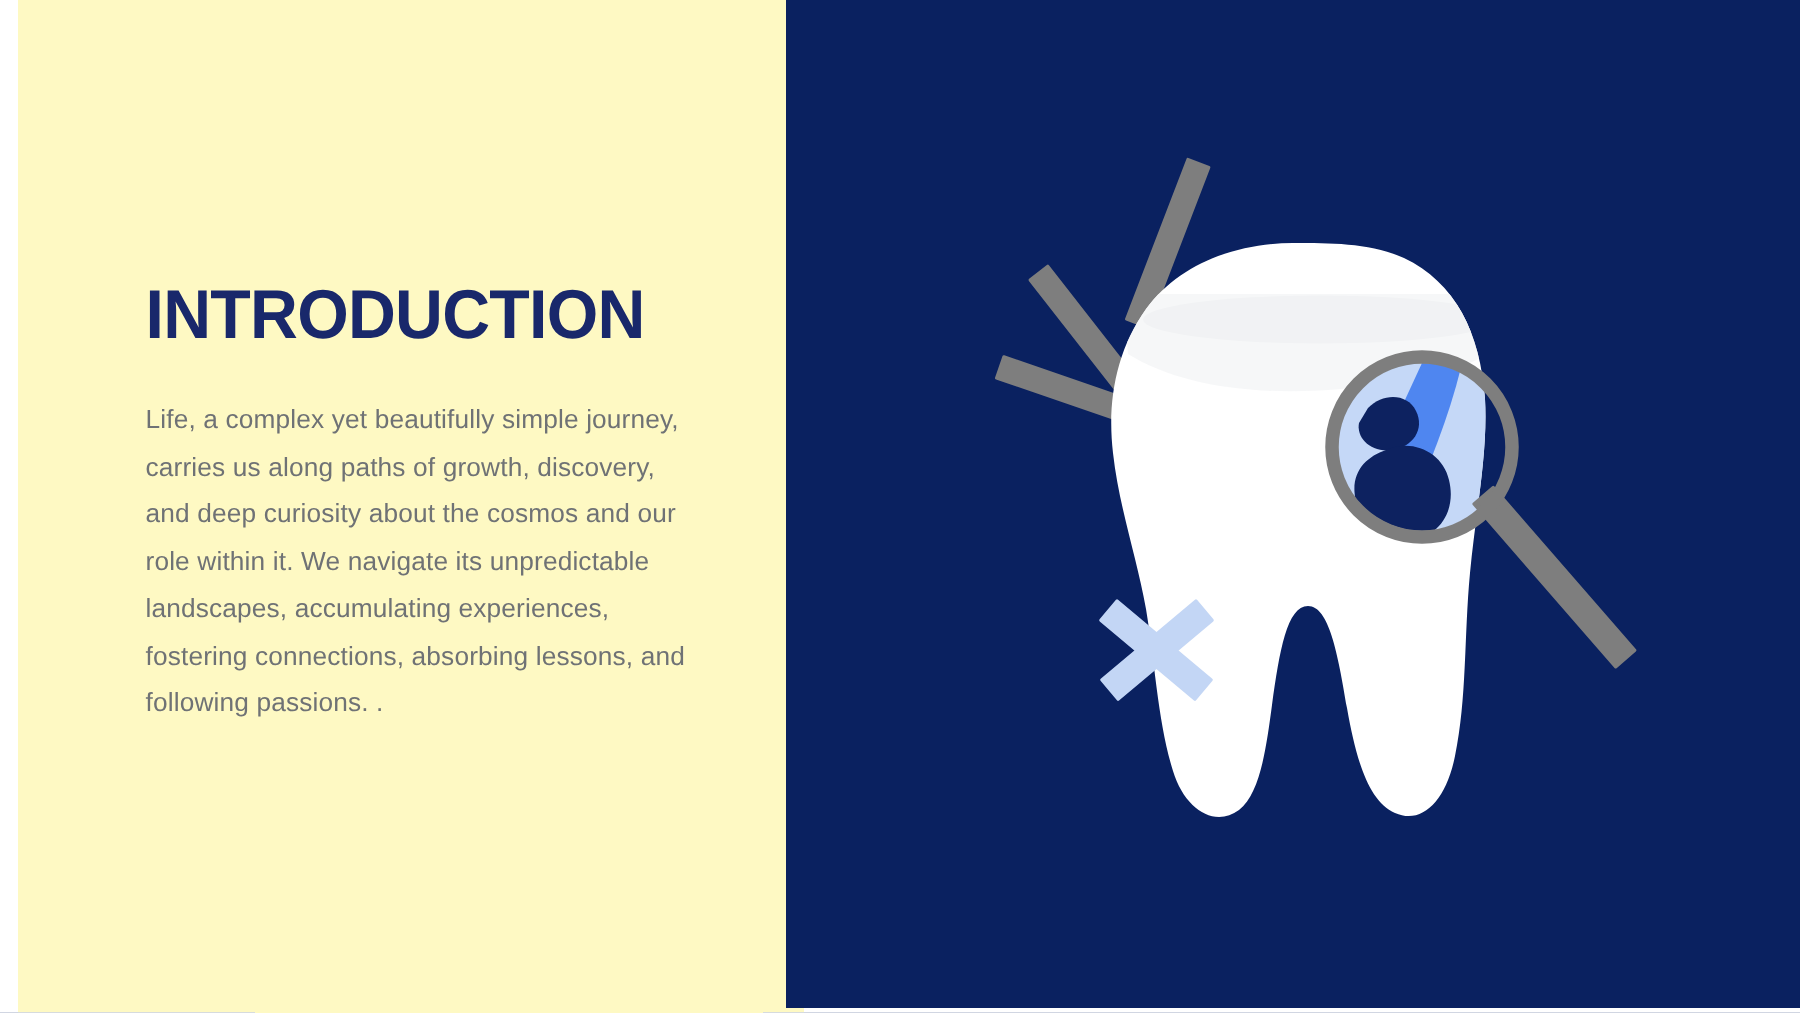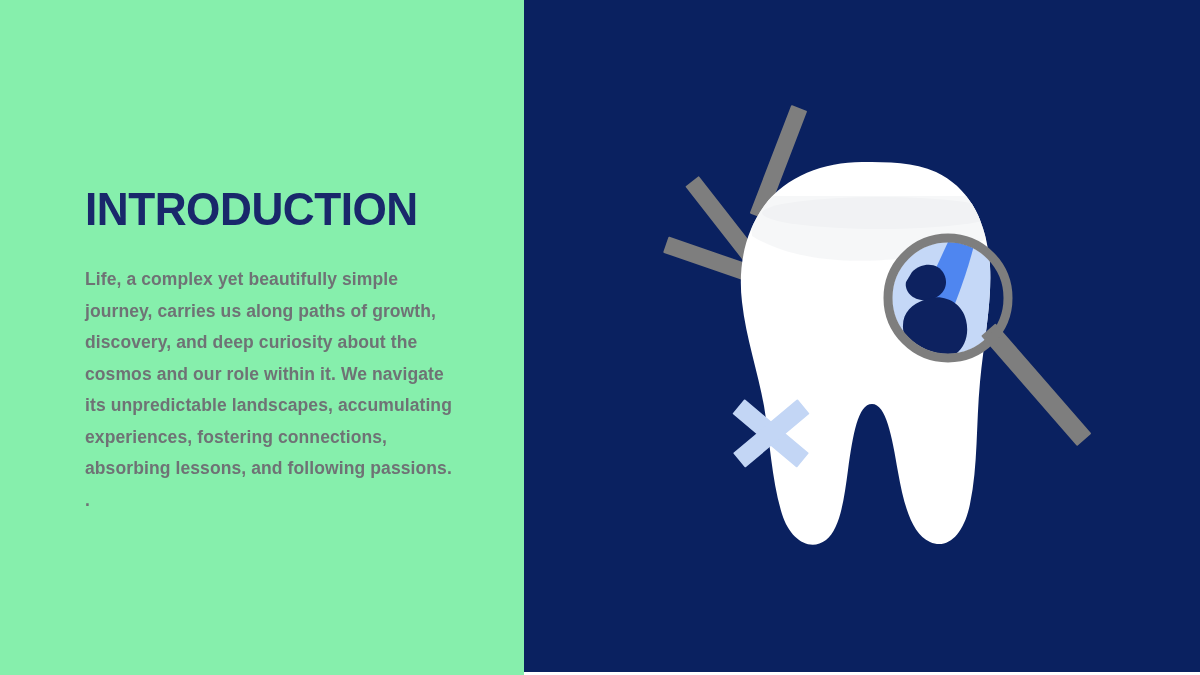--- a/index.html
+++ b/index.html
@@ -16,25 +16,25 @@
     position: relative;
     width: 1200px;
     height: 675px;
     background: #ffffff;
     overflow: hidden;
   }
 
   
   .text-panel {
     position: absolute;
-    left: 0;
+    left: 12px;
     top: 0;
     width: 524px;
     height: 675px;
-    background: #86efac;
+    background: #fef9c3;
   }
   .heading {
     position: absolute;
     left: 85px;
     top: 184px;
     margin: 0;
     font-family: "Liberation Sans", sans-serif;
     font-size: 46px;
     line-height: 50px;
     font-weight: 700;
@@ -46,21 +46,21 @@
   }
   .body-copy {
     position: absolute;
     left: 85px;
     top: 264px;
     width: 372px;
     margin: 0;
     font-family: "Liberation Sans", sans-serif;
     font-size: 17.5px;
     line-height: 31.5px;
-    font-weight: 700;
+    font-weight: 400;
     color: #6f7275;
     letter-spacing: 0.1px;
   }
 
   
   .art-panel {
     position: absolute;
     left: 524px;
     top: 0;
     width: 676px;

